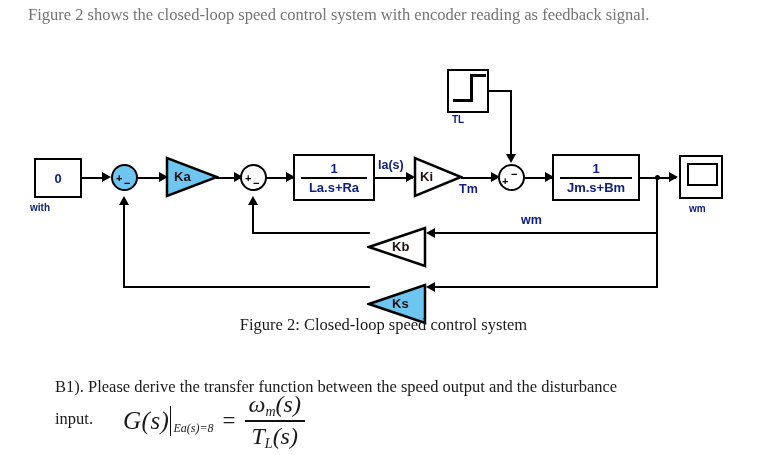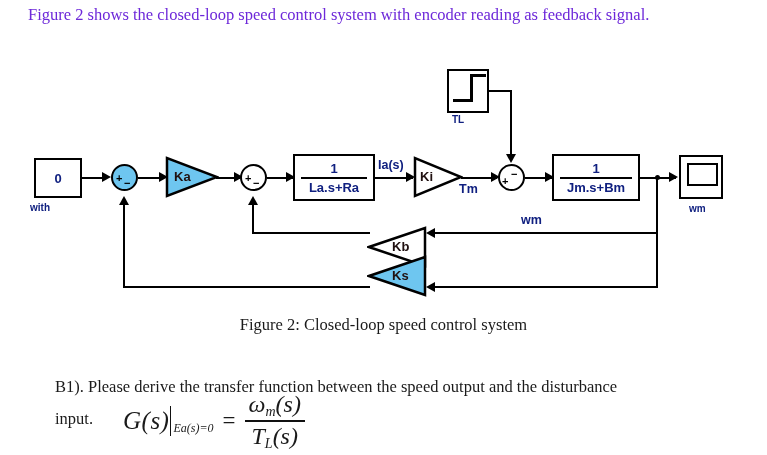--- a/index.html
+++ b/index.html
@@ -17,21 +17,21 @@
   }
 
   
   .intro {
     position: absolute;
     left: 28px;
     top: 4px;
     width: 715px;
     font-size: 16.5px;
     line-height: 1.35;
-    color: #6d28d9;
+    color: #737373;
   }
   .caption {
     position: absolute;
     left: 0;
     top: 315px;
     width: 767px;
     text-align: center;
     font-size: 16.5px;
     color: #1a1a1a;
   }
@@ -354,21 +354,21 @@
   </div>
 
   <div class="wire wh" style="left:252px; top:177px; width:118px;"></div>
   <div class="wire wv" style="left:252px; top:150px; height:29px;"></div>
   <div class="arrow ar-u" style="left:248px; top:141px;"></div>
 
   <div class="wire wv" style="left:656px; top:177px; height:56px;"></div>
   <div class="wire wh" style="left:430px; top:231px; width:228px;"></div>
   <div class="arrow ar-l" style="left:426px; top:227px;"></div>
 
-  <div class="tri" style="left:367px; top:200px; width:60px; height:42px;">
+  <div class="tri" style="left:367px; top:228px; width:60px; height:42px;">
     <svg width="60" height="42" viewBox="0 0 60 42">
       <polygon points="58,2 58,40 2,21" fill="#6EC6F0" stroke="#000" stroke-width="2.5" stroke-linejoin="miter"></polygon>
     </svg>
     <span class="gl" style="left:25px; top:13px;">Ks</span>
   </div>
 
   <div class="wire wh" style="left:123px; top:231px; width:247px;"></div>
   <div class="wire wv" style="left:123px; top:150px; height:83px;"></div>
   <div class="arrow ar-u" style="left:119px; top:141px;"></div>
 
@@ -376,21 +376,21 @@
 
 <div class="caption">Figure 2: Closed-loop speed control system</div>
 
 <div class="question">B1). Please derive the transfer function between the speed output and the disturbance</div>
 
 <div class="eqline">
   <span class="eq-input">input.</span>
   <span class="eq-math">
     <span class="gfun">G(s)</span>
     <span class="evalbar"></span>
-    <span class="evalsub">Ea(s)=0</span>
+    <span class="evalsub">Ea(s)=8</span>
     <span class="eqsign">=</span>
     <span class="frac">
       <span class="num"><span>ω</span><span class="sub">m</span><span>(s)</span></span>
       <span class="bar"></span>
       <span class="den"><span>T</span><span class="sub">L</span><span>(s)</span></span>
     </span>
   </span>
 </div>
 
 </body></html>

